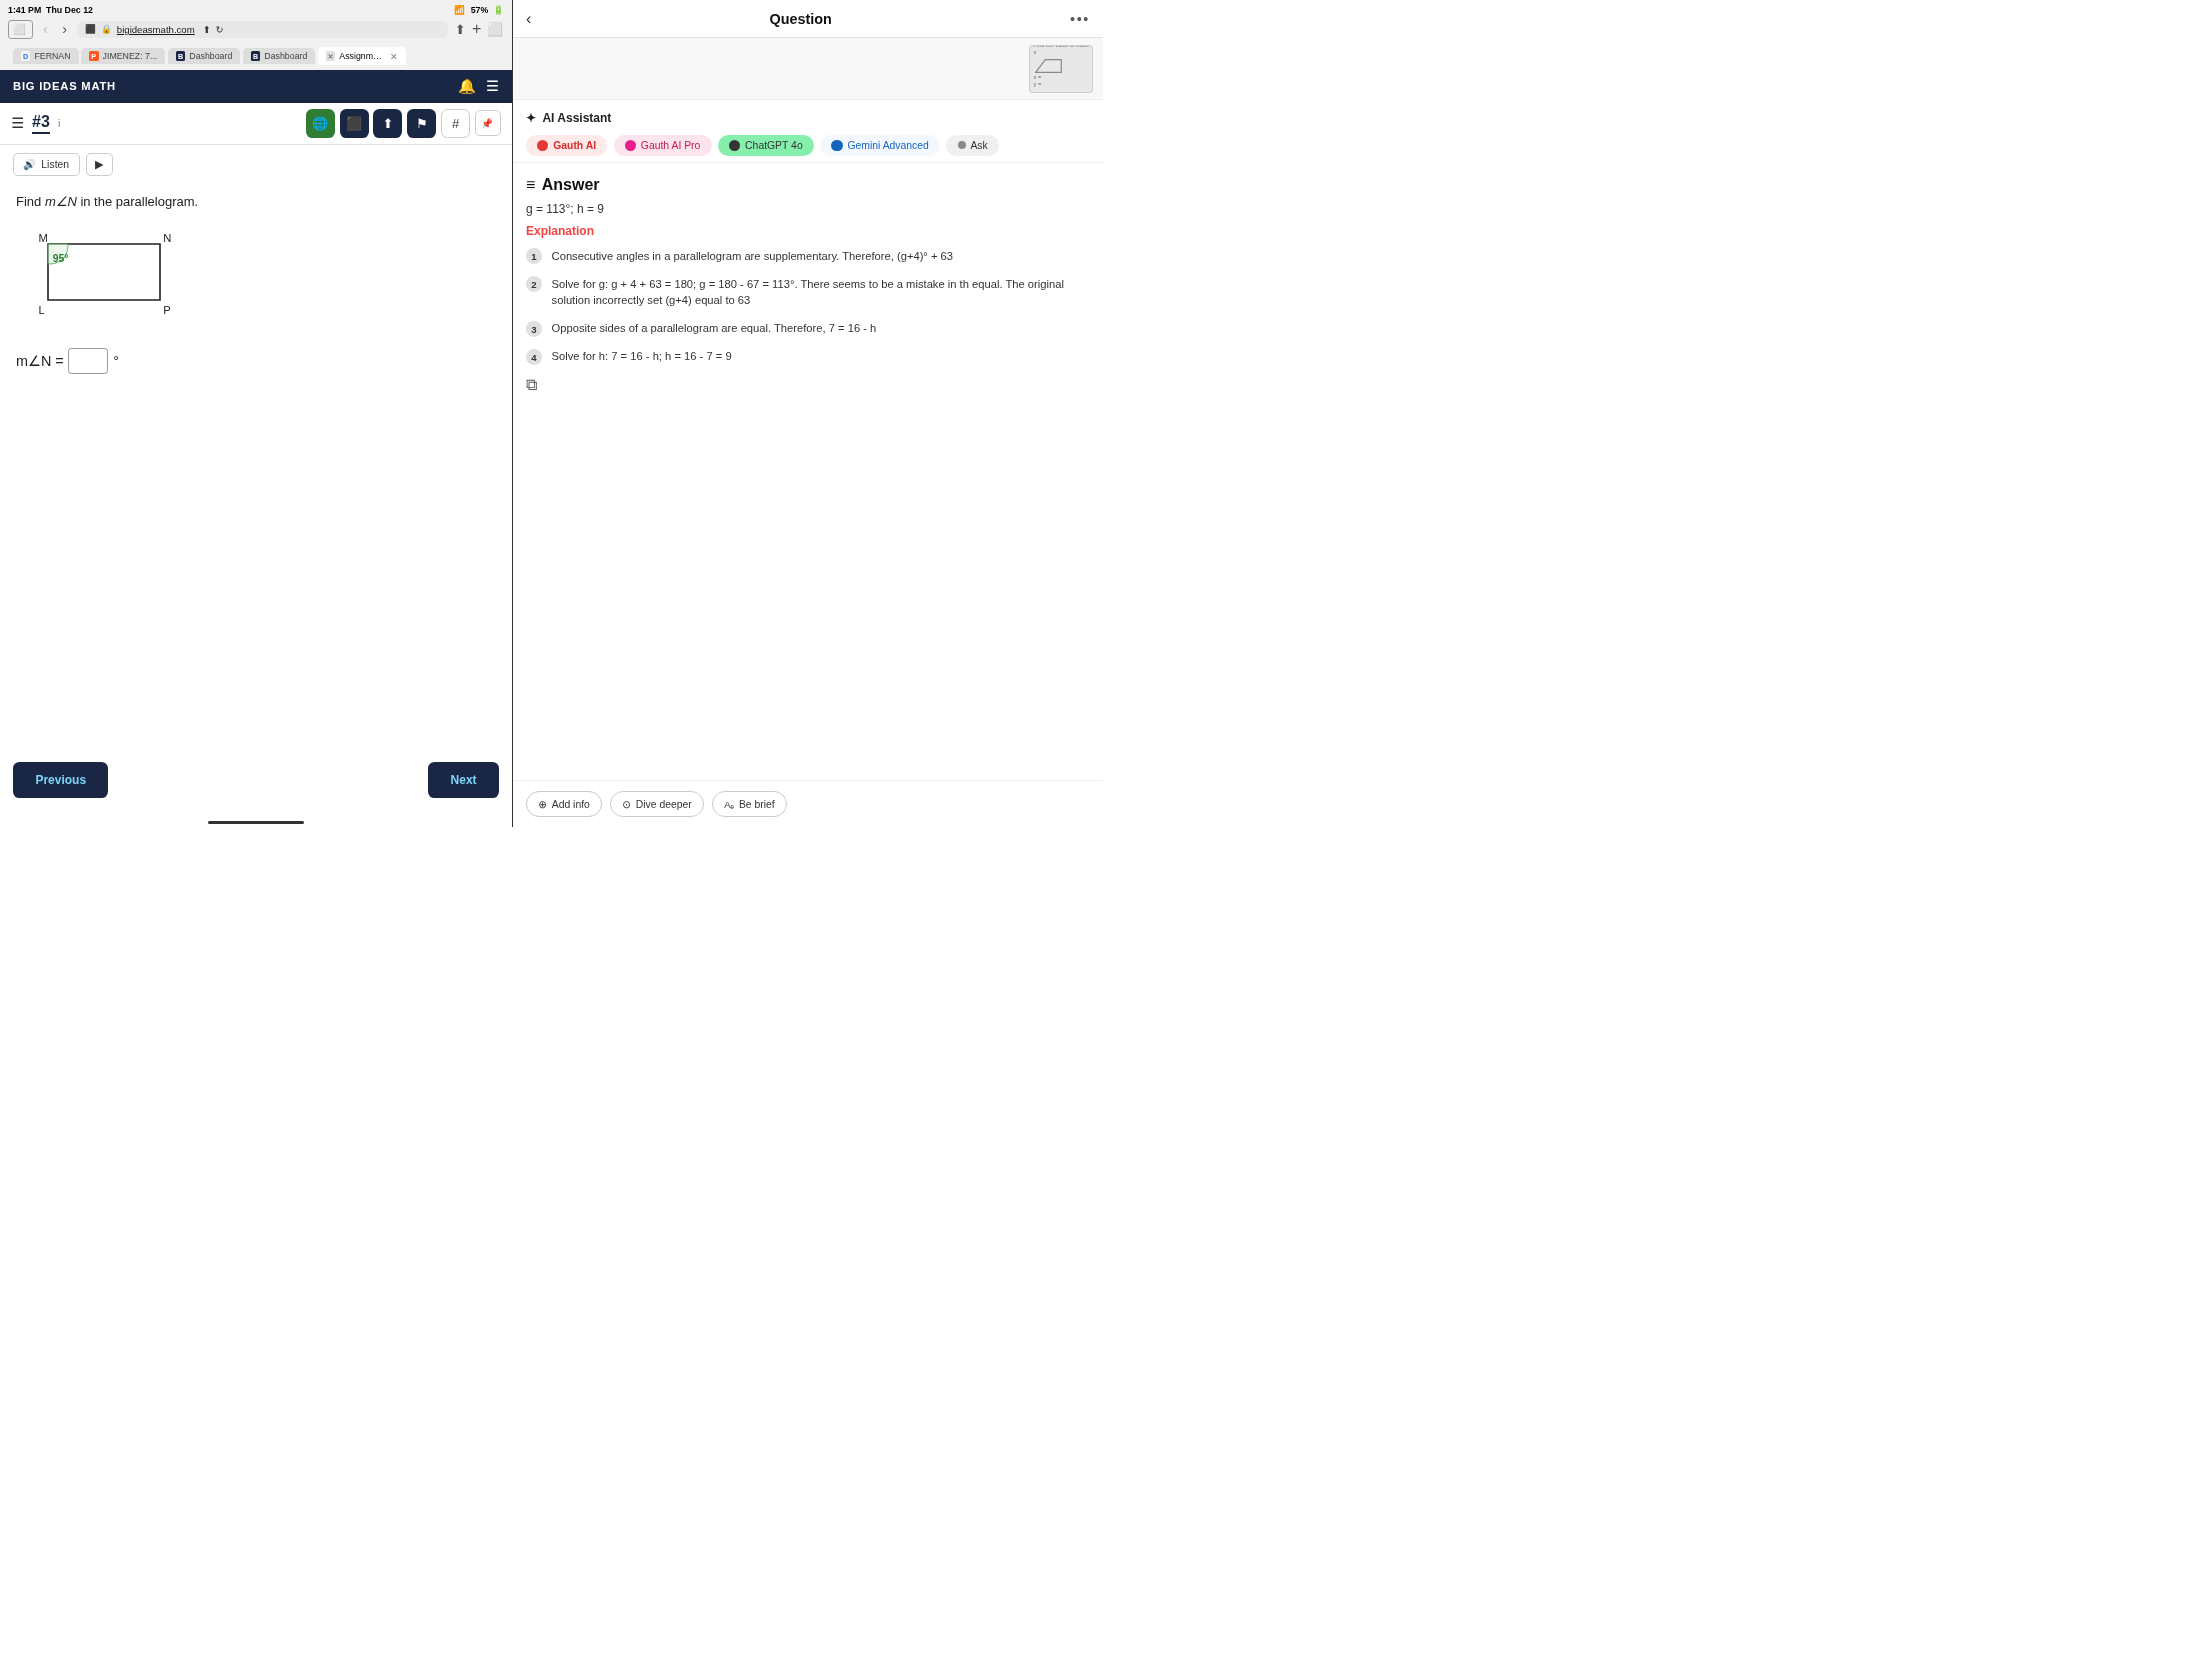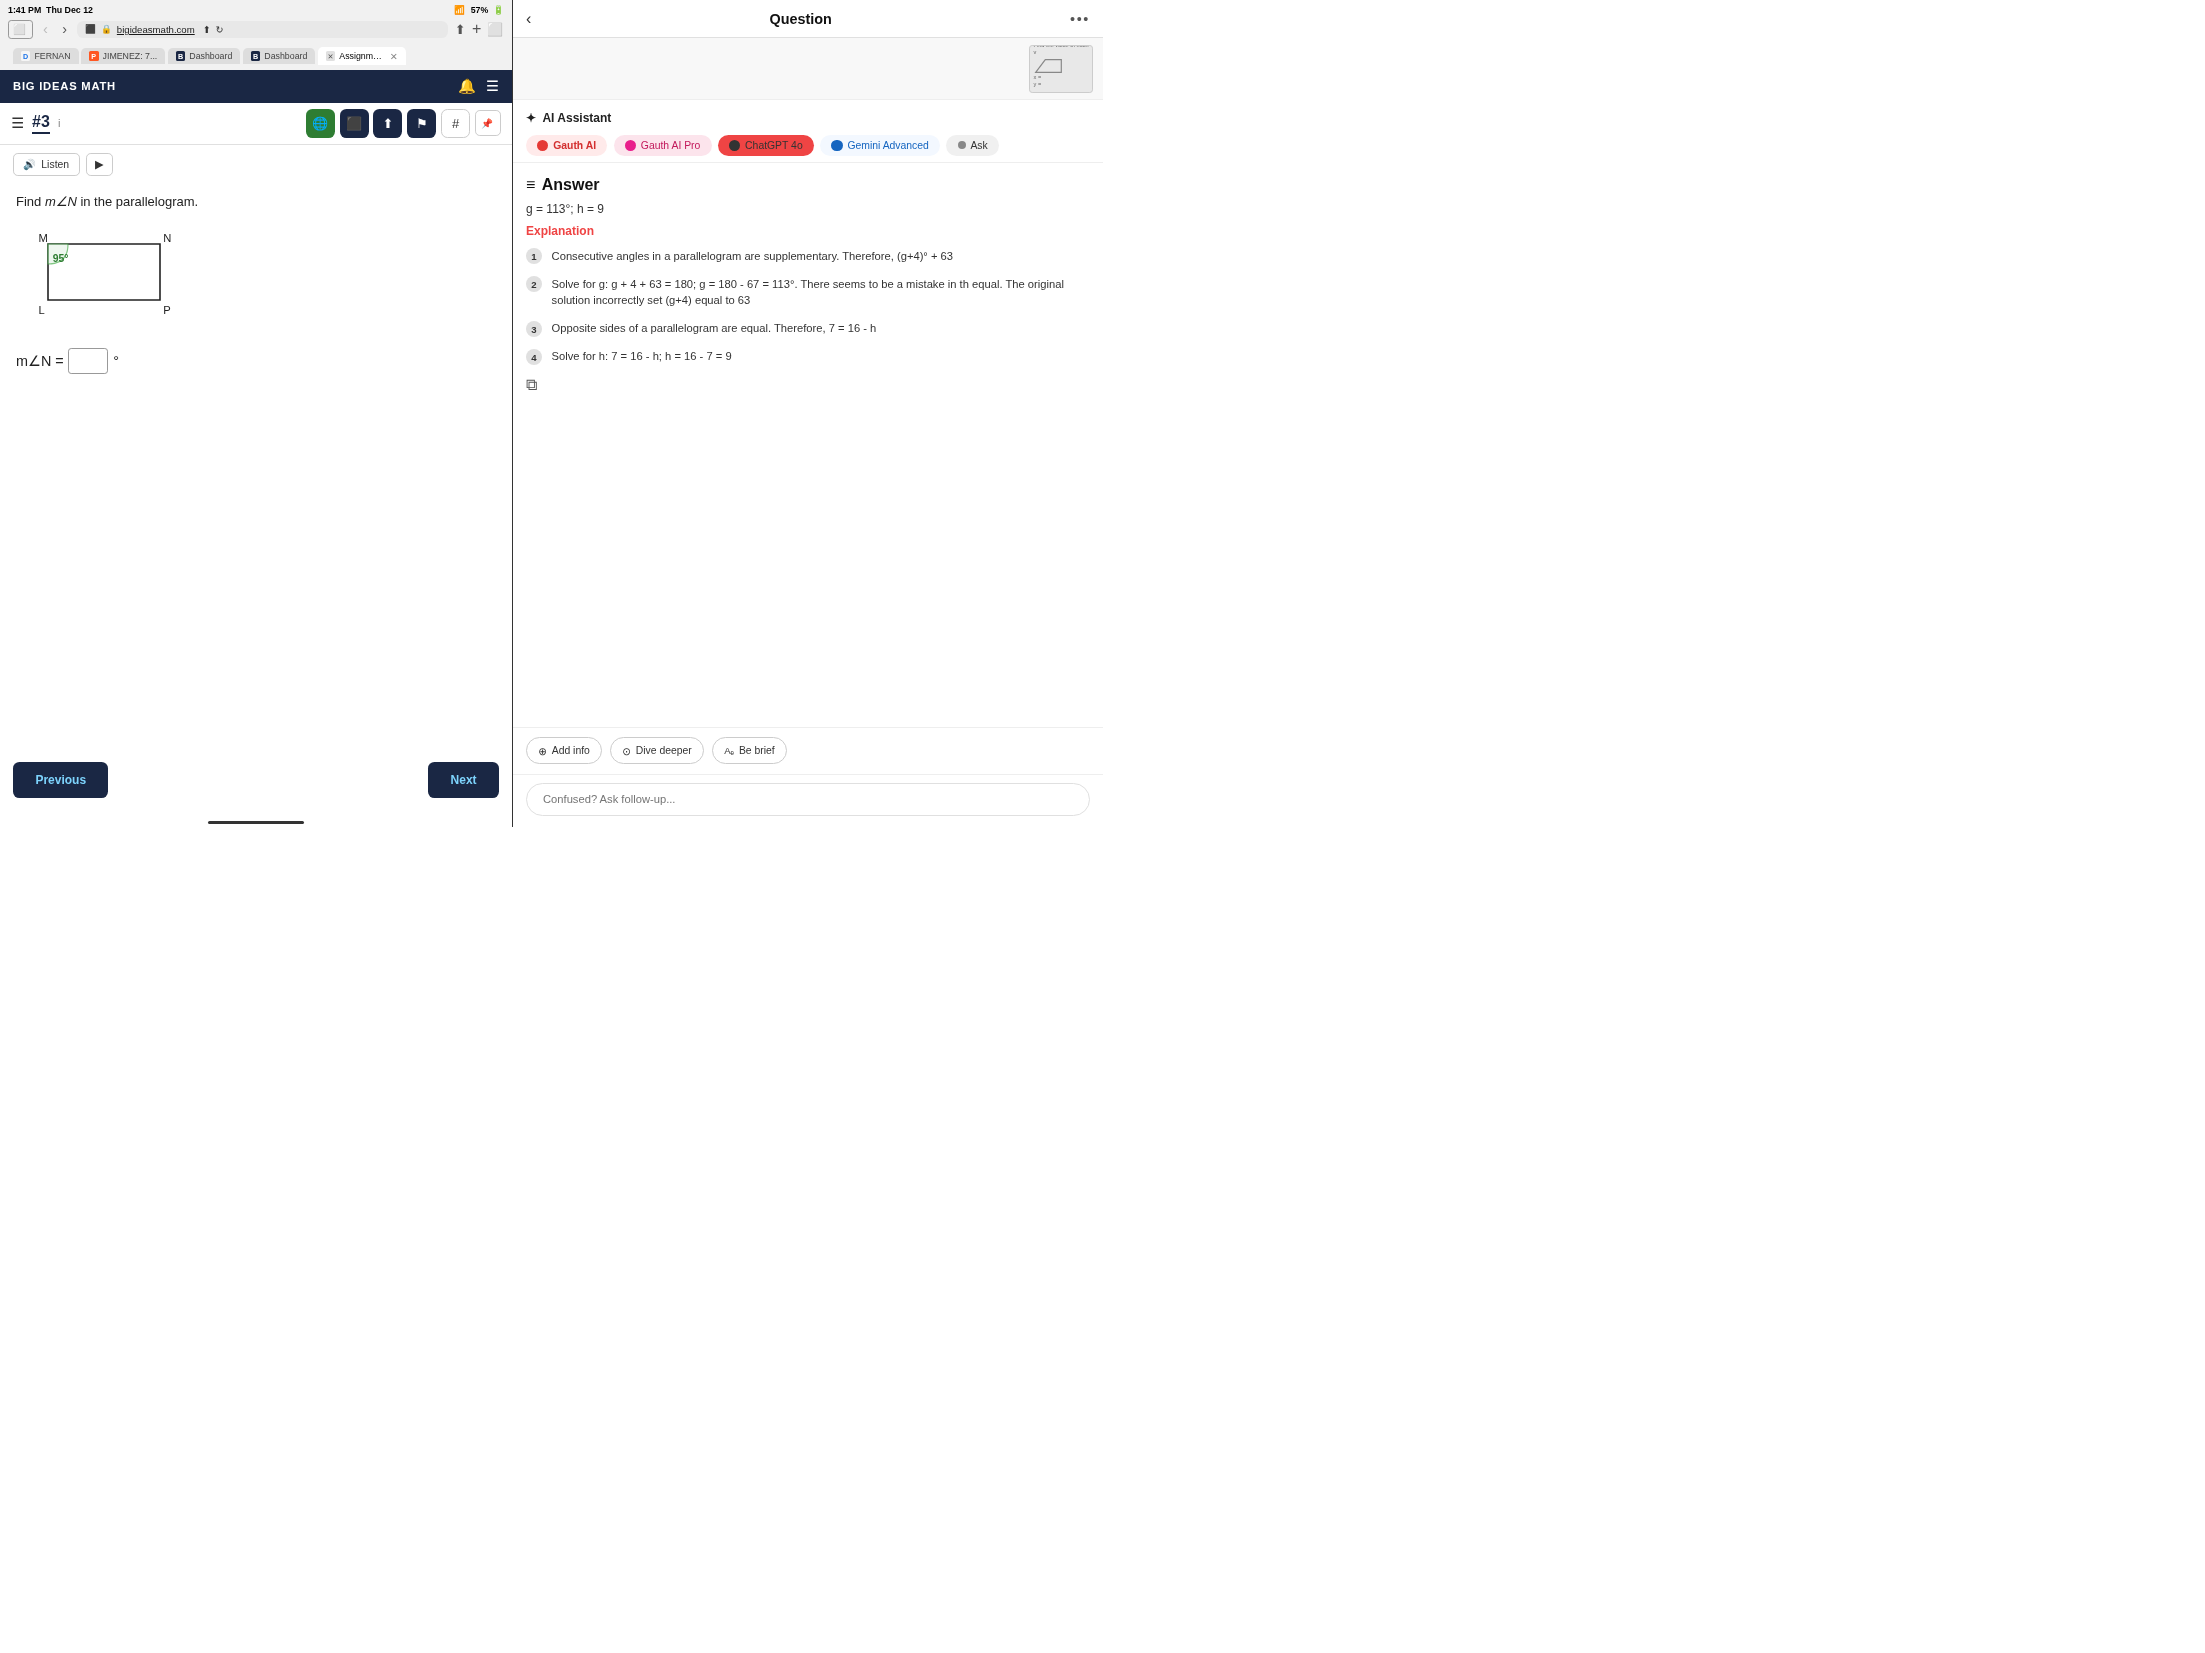--- a/index.html
+++ b/index.html
@@ -416,21 +416,21 @@
       gap: 4.8px;
       padding: 4.8px 11.2px;
       border-radius: 16px;
       font-size: 10.4px;
       cursor: pointer;
       white-space: nowrap;
       border: none;
     }
     .ai-chip.gauth { background: #ffeaea; color: #d32f2f; font-weight: 600; }
     .ai-chip.gauth-pro { background: #fce4ec; color: #c2185b; }
-    .ai-chip.chatgpt { background: #ef4444; color: #333; align-items: flex-end; }
+    .ai-chip.chatgpt { background: #86efac; color: #333; align-items: flex-end; }
     .ai-chip.gemini { background: #f3f8ff; color: #1565c0; }
     .ai-chip.ask { background: #f0f0f0; color: #333; }
     .chip-dot {
       width: 11.2px;
       height: 11.2px;
       border-radius: 50%;
       flex-shrink: 0;
     }
 
     
@@ -770,17 +770,14 @@
     <button class="action-chip">
       <span>⊙</span>
       <span>Dive deeper</span>
     </button>
     <button class="action-chip">
       <span style="font-size:9.6px;">Aₑ</span>
       <span>Be brief</span>
     </button>
   </div>
 
-  <div class="followup-bar">
-    <input class="followup-input" type="text" placeholder="Confused? Ask follow-up..." style="">
-  </div>
 </div>
 
 
 </body></html>

